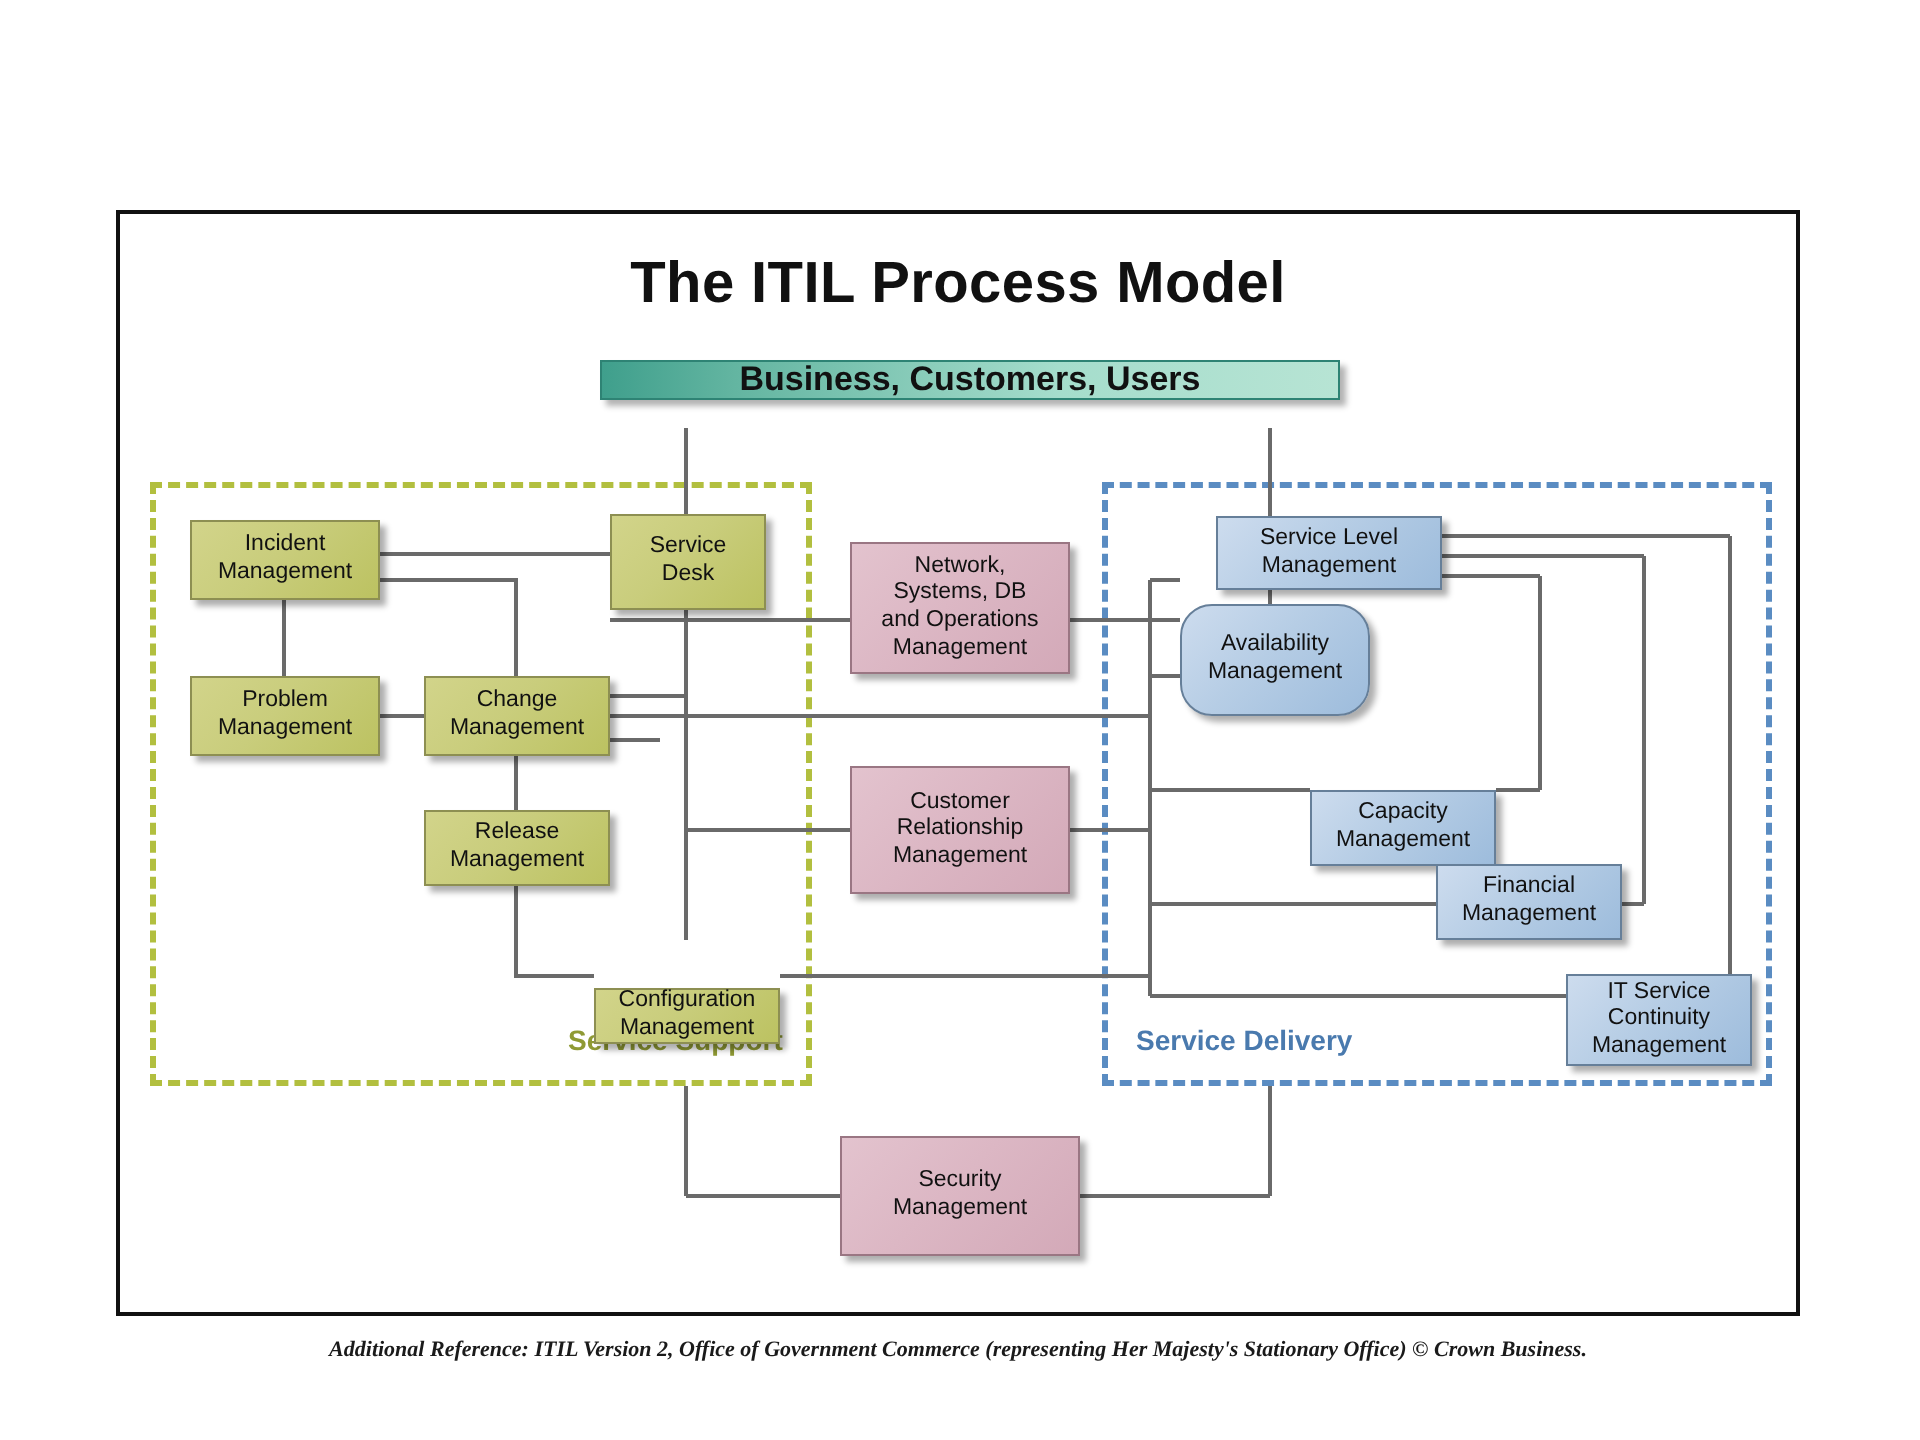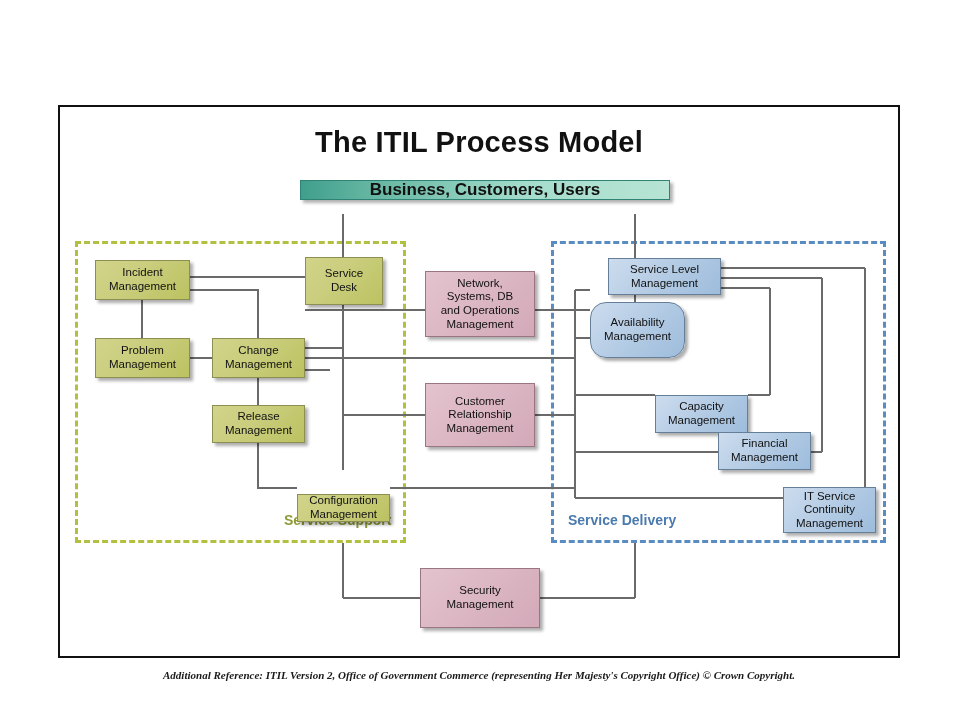--- a/index.html
+++ b/index.html
@@ -297,15 +297,15 @@
     <span>IT Service
 Continuity
 Management</span>
   </div>
 
   <div class="node pink" style="left:420px; top:568px; width:120px; height:60px;">
     <span>Security
 Management</span>
   </div>
 
-  <div class="footer">Additional Reference: ITIL Version 2, Office of Government Commerce (representing Her Majesty's Copyright Office) © Crown Copyright.</div>
+  <div class="footer">Additional Reference: ITIL Version 2, Office of Government Commerce (representing Her Majesty's Stationary Office) © Crown Business.</div>
 
 </div>
 
 </body></html>

